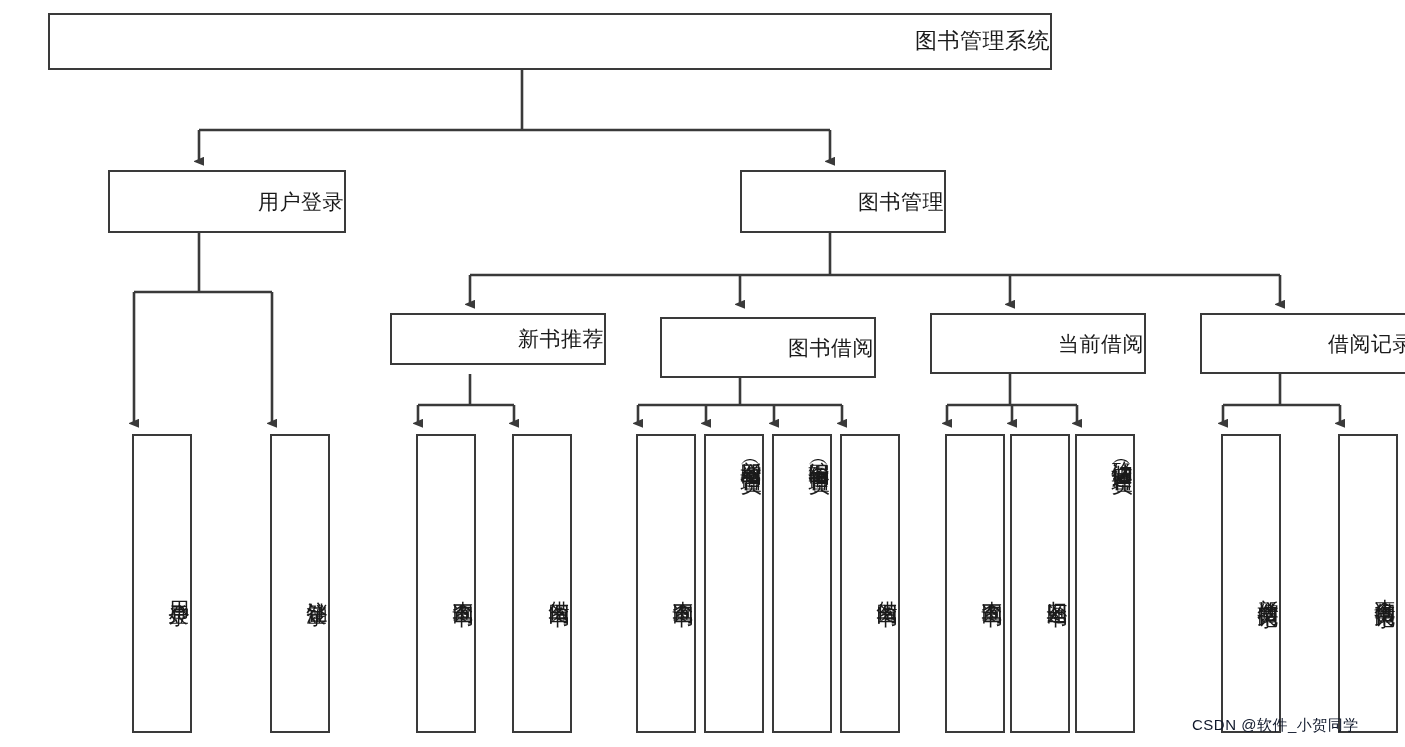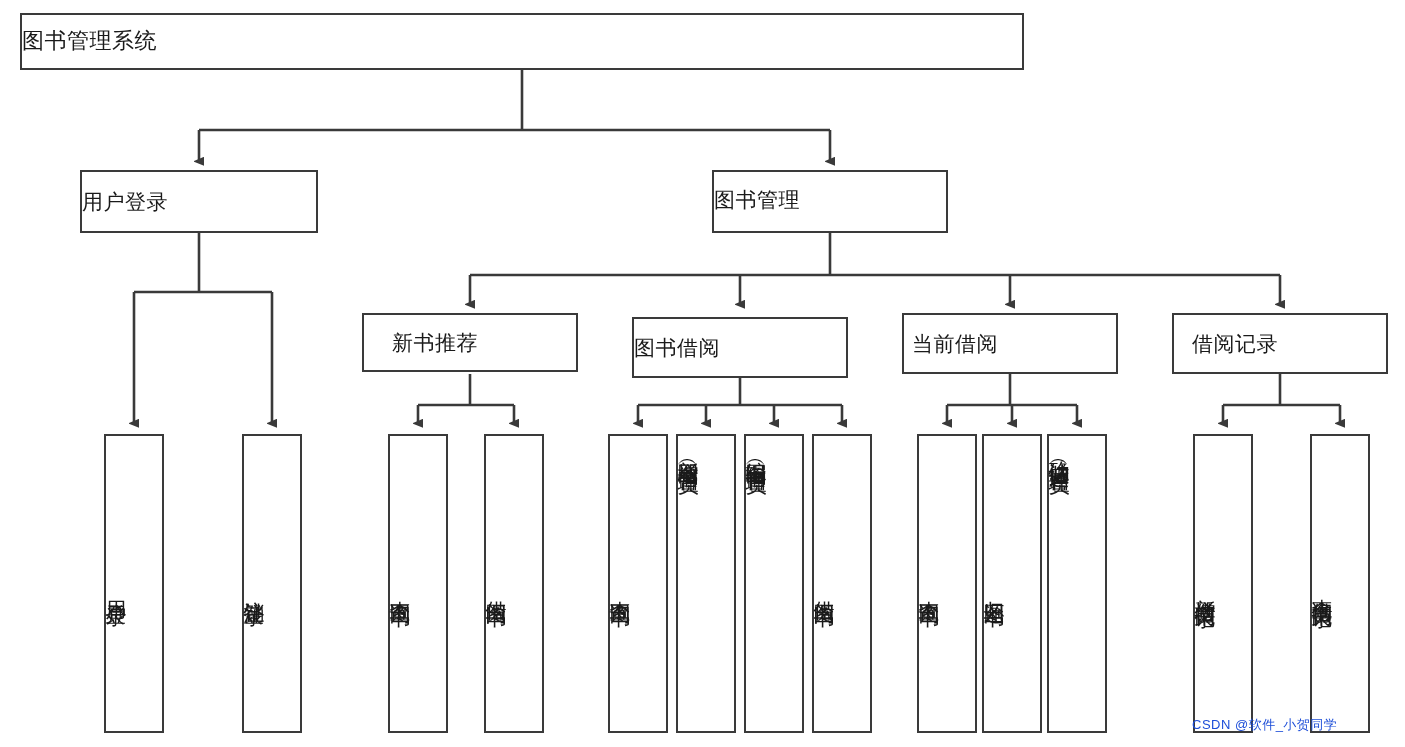--- a/index.html
+++ b/index.html
@@ -26,22 +26,23 @@
     height: 747px;
     pointer-events: none;
   }
   .node {
     position: absolute;
     box-sizing: border-box;
     background: #ffffff;
     border: 2px solid #3a3a3a;
     display: flex;
     align-items: center;
-    justify-content: flex-start;
+    justify-content: flex-end;
     color: #1a1a1a;
+    margin-left: 28px;
   }
   .node .node-label {
     display: block;
     text-align: center;
     line-height: 1.12;
     white-space: pre;
   }
   
   .node.horiz .node-label {
     font-size: 21px;
@@ -61,22 +62,22 @@
     font-size: 21px;
     letter-spacing: 2px;
     line-height: 1;
   }
   .node.vert.center .node-label {
     margin-top: auto;
     margin-bottom: auto;
   }
   .watermark {
     position: absolute;
-    color: #1d4ed8;
-    font-size: 13px;
+    color: #0f172a;
+    font-size: 15px;
     letter-spacing: 0.5px;
     white-space: nowrap;
     user-select: none;
   }
 </style>
 </head>
 <body>
 
 <div id="diagram-canvas">
 
@@ -132,25 +133,25 @@
     </g>
   </svg>
 
   <div class="node horiz root" style="left:20px; top:13px; width:1004px; height:57px;">
     <span class="node-label">图书管理系统</span>
   </div>
 
   <div class="node horiz" style="left:80px; top:170px; width:238px; height:63px;">
     <span class="node-label">用户登录</span>
   </div>
-  <div class="node horiz" style="left:712px; top:170px; width:236px; height:63px;font-family:Liberation Mono, monospace;">
+  <div class="node horiz" style="left:712px; top:170px; width:206px; height:63px;">
     <span class="node-label">图书管理</span>
   </div>
 
-  <div class="node horiz" style="left:362px; top:313px; width:216px; height:59px;padding-left:28px;">
+  <div class="node horiz" style="left:362px; top:313px; width:216px; height:52px;padding-left:28px;">
     <span class="node-label">新书推荐</span>
   </div>
   <div class="node horiz" style="left:632px; top:317px; width:216px; height:61px;">
     <span class="node-label">图书借阅</span>
   </div>
   <div class="node horiz" style="left:902px; top:313px; width:216px; height:61px;padding-left:8px;">
     <span class="node-label">当前借阅</span>
   </div>
   <div class="node horiz" style="left:1172px; top:313px; width:216px; height:61px;padding-left:18px;">
     <span class="node-label">借阅记录</span>

